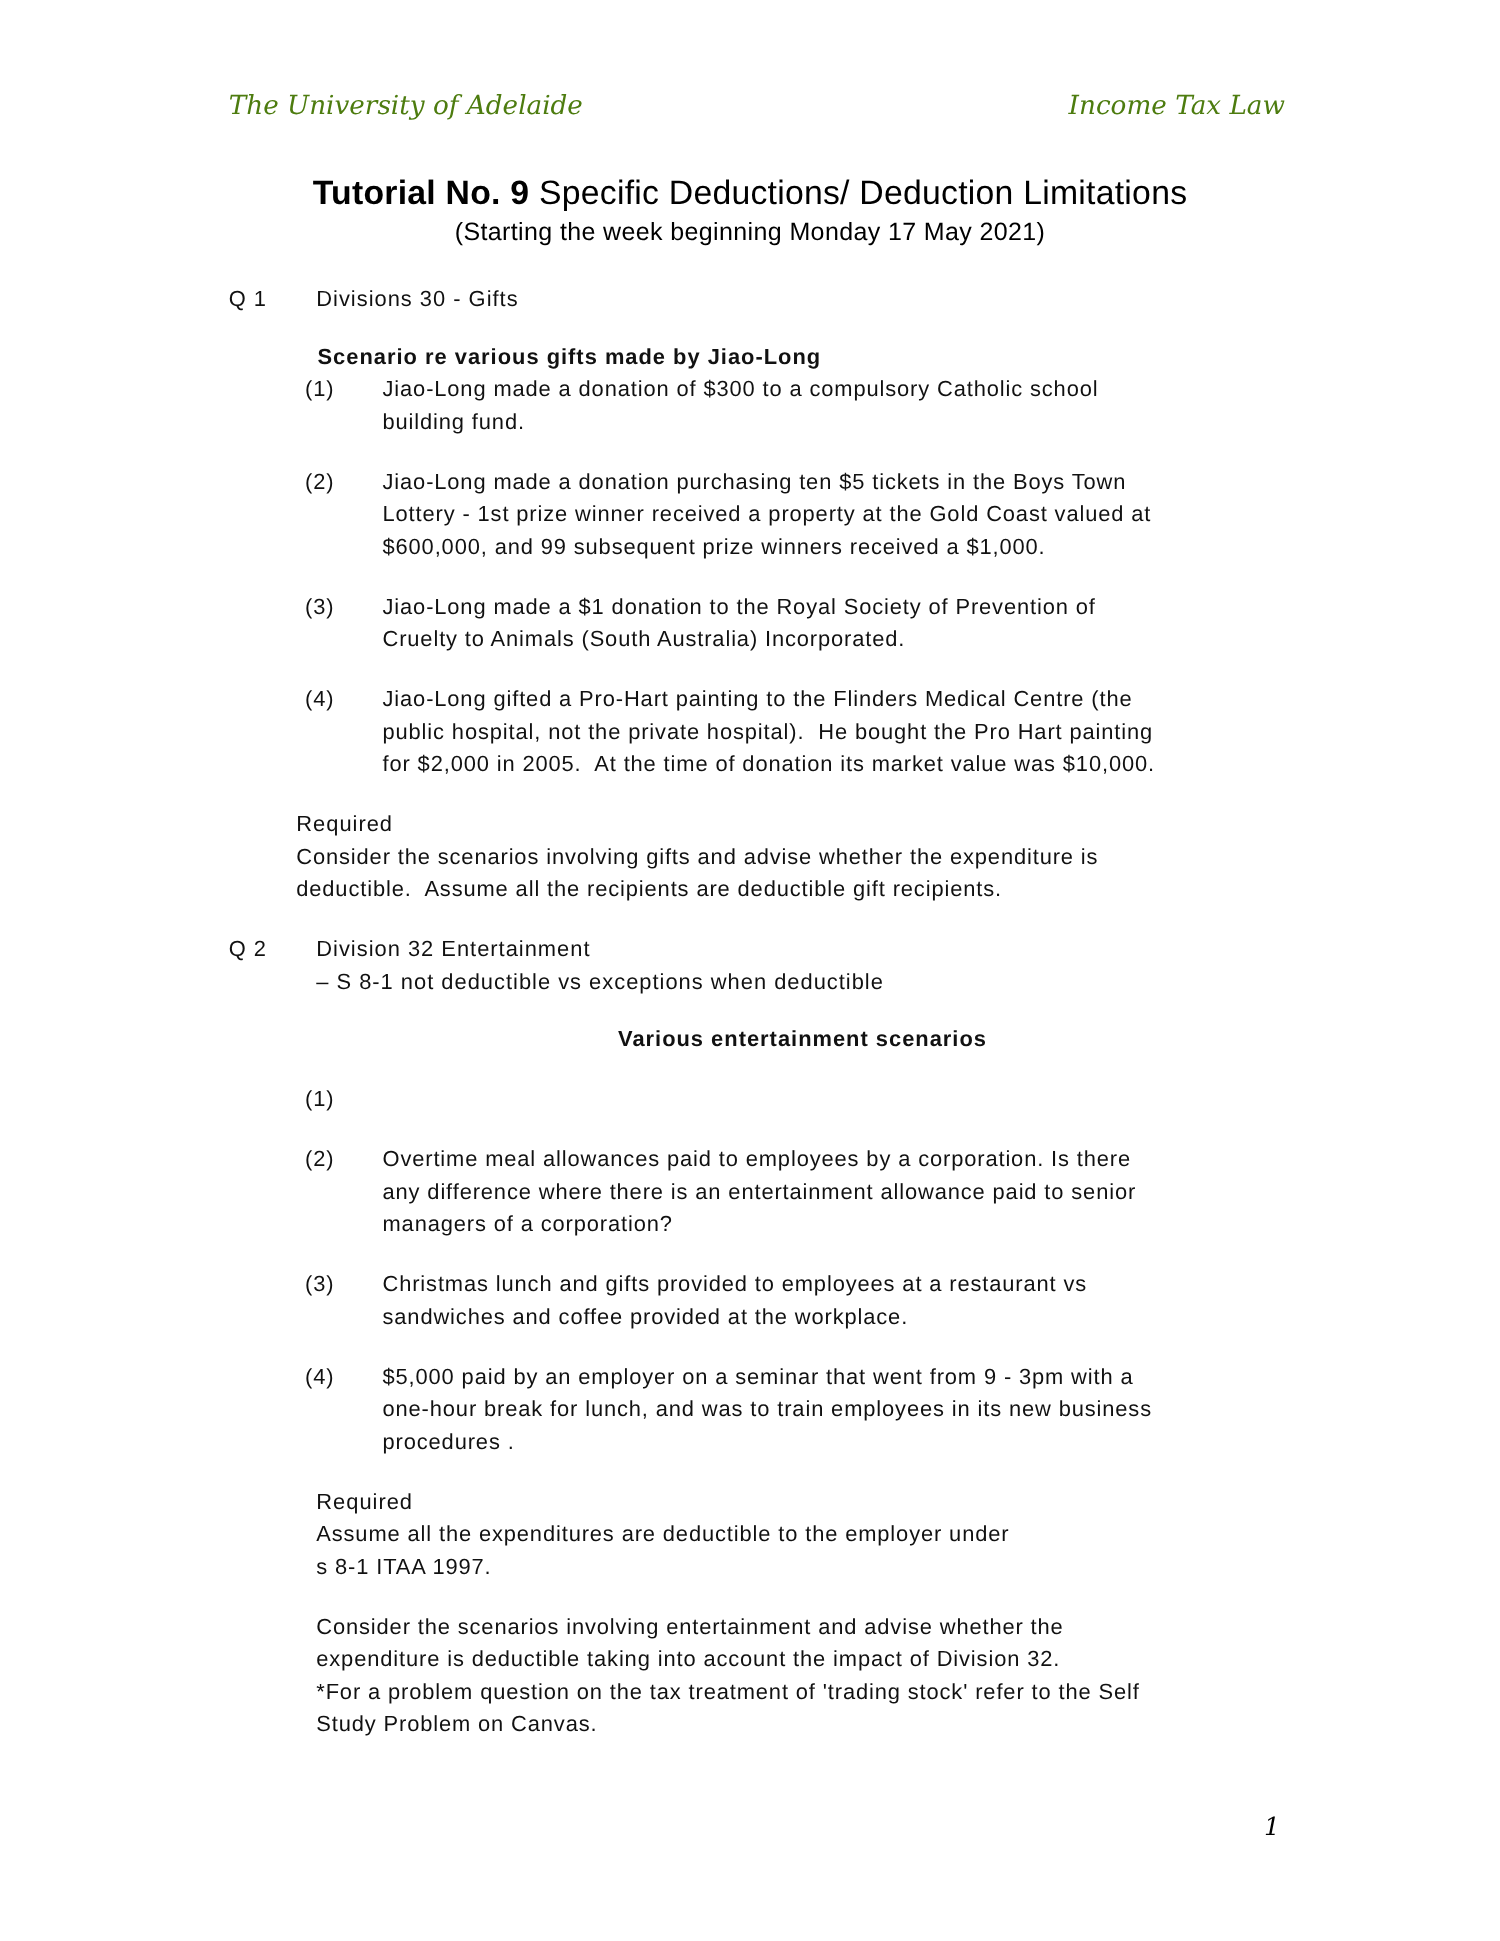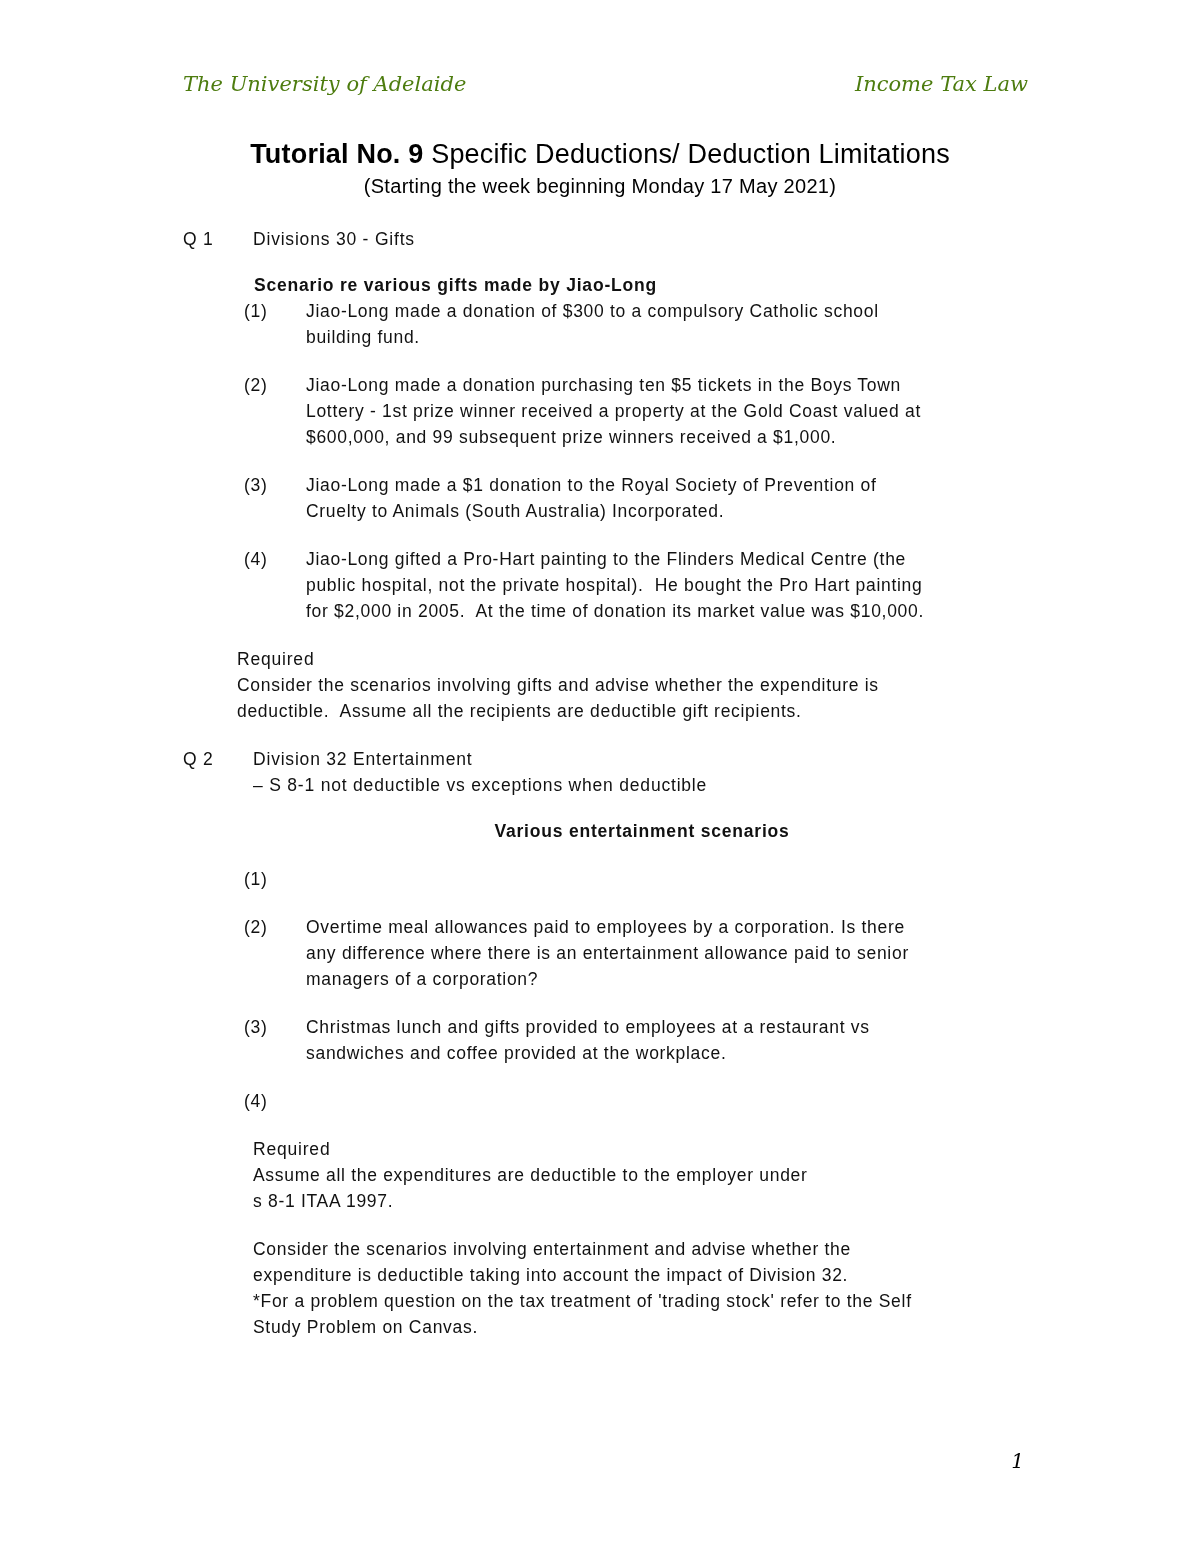--- a/index.html
+++ b/index.html
@@ -163,20 +163,23 @@
 any difference where there is an entertainment allowance paid to senior
 managers of a corporation?</span>
         </div>
         <div class="item">
           <span class="item-num">(3)</span>
           <span class="item-text">Christmas lunch and gifts provided to employees at a restaurant vs
 sandwiches and coffee provided at the workplace.</span>
         </div>
         <div class="item">
           <span class="item-num">(4)</span>
+          <span class="item-text">$5,000 paid by an employer on a seminar that went from 9 - 3pm with a
+one-hour break for lunch, and was to train employees in its new business
+procedures .</span>
         </div>
 
         <div class="required-block">
           <p class="required-label">Required</p>
           <p class="required-text">Assume all the expenditures are deductible to the employer under
 s 8-1 ITAA 1997.</p>
         </div>
 
         <p class="closing-paragraph">Consider the scenarios involving entertainment and advise whether the
 expenditure is deductible taking into account the impact of Division 32.

